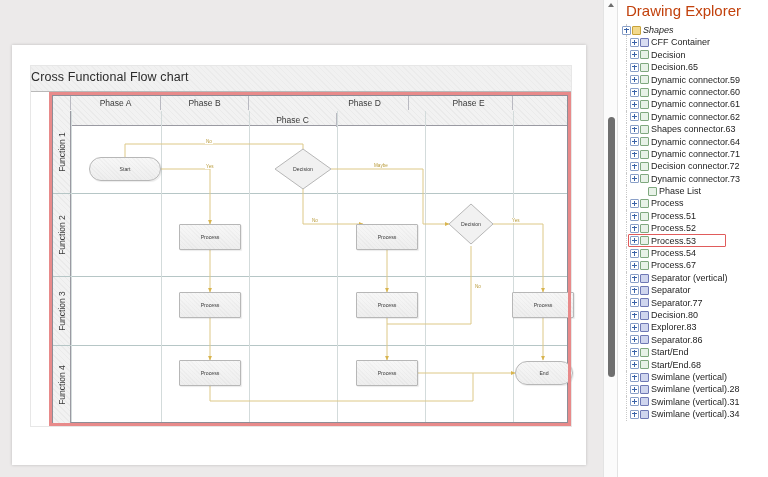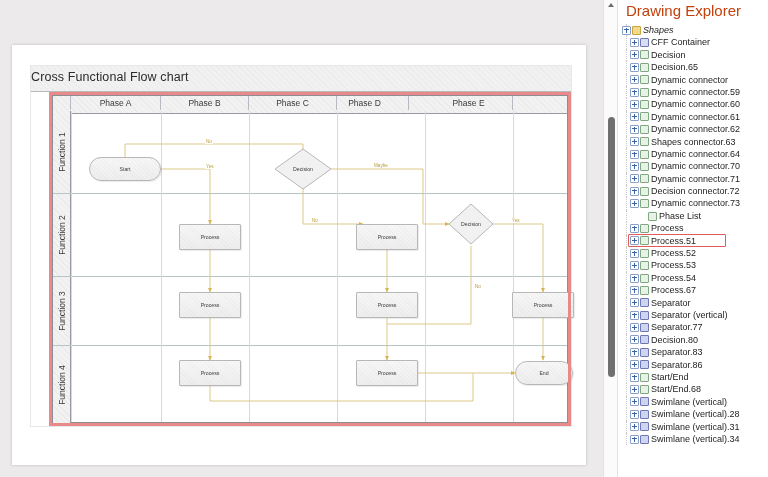--- a/index.html
+++ b/index.html
@@ -56,21 +56,21 @@
 
   
   #cff{
     position:absolute;left:21px;top:29px;width:516px;height:328px;
     box-sizing:border-box;
     border:1px solid #8d8d96;
     background:#ffffff;
   }
   
   #phase-strip{
-    position:absolute;left:0;top:0;right:0;height:18px;
+    position:absolute;left:0;top:0;right:0;height:30px;
     background:
       repeating-linear-gradient(45deg,
         rgba(0,0,0,0.03) 0px, rgba(0,0,0,0.03) 1px,
         rgba(0,0,0,0) 1px, rgba(0,0,0,0) 4px),
       #f2f2f2;
     border-bottom:1px solid #9a9aa2;
     box-sizing:border-box;
   }
   .phase-cell{
     position:absolute;top:0;height:14px;
@@ -223,21 +223,21 @@
         <div id="chart-title">
           <span>Cross Functional Flow chart</span>
         </div>
 
         <div id="cff">
 
           <div id="phase-strip">
               <div class="phase-cell" style="left: 0px; width: 18px;"></div>
               <div class="phase-cell" style="left: 18px; width: 90px;"><span>Phase A</span></div>
               <div class="phase-cell" style="left: 108px; width: 88px;"><span>Phase B</span></div>
-              <div class="phase-cell" style="left: 196px; width: 88px;"><span>Phase C</span></div>
+              <div class="phase-cell" style="left: 196px; width: 88px; margin-top: 17px;"><span>Phase C</span></div>
               <div class="phase-cell" style="left: 268px; width: 88px;"><span>Phase D</span></div>
               <div class="phase-cell" style="left: 372px; width: 88px;"><span>Phase E</span></div>
             </div>
 
           <div id="lanes">
               <div class="lane" style="top: 15px; height: 83px;">
                 <div class="lane-label">
                   <span>Function 1</span>
                 </div>
               </div>
@@ -391,26 +391,20 @@
         <div class="node indent1">
           <div class="guide"></div>
           <div class="plus"></div>
           <div class="sicon"></div>
           <span class="lbl">Decision.65</span>
         </div>
         <div class="node indent1">
           <div class="guide"></div>
           <div class="plus"></div>
           <div class="sicon"></div>
-          <span class="lbl">Dynamic connector</span>
-        </div>
-        <div class="node indent1">
-          <div class="guide"></div>
-          <div class="plus"></div>
-          <div class="sicon"></div>
           <span class="lbl">Dynamic connector.59</span>
         </div>
         <div class="node indent1">
           <div class="guide"></div>
           <div class="plus"></div>
           <div class="sicon"></div>
           <span class="lbl">Dynamic connector.60</span>
         </div>
         <div class="node indent1">
           <div class="guide"></div>
@@ -433,26 +427,20 @@
         <div class="node indent1">
           <div class="guide"></div>
           <div class="plus"></div>
           <div class="sicon"></div>
           <span class="lbl">Dynamic connector.64</span>
         </div>
         <div class="node indent1">
           <div class="guide"></div>
           <div class="plus"></div>
           <div class="sicon"></div>
-          <span class="lbl">Dynamic connector.70</span>
-        </div>
-        <div class="node indent1">
-          <div class="guide"></div>
-          <div class="plus"></div>
-          <div class="sicon"></div>
           <span class="lbl">Dynamic connector.71</span>
         </div>
         <div class="node indent1">
           <div class="guide"></div>
           <div class="plus"></div>
           <div class="sicon"></div>
           <span class="lbl">Decision connector.72</span>
         </div>
         <div class="node indent1">
           <div class="guide"></div>
@@ -499,45 +487,45 @@
         <div class="node indent1">
           <div class="guide"></div>
           <div class="plus"></div>
           <div class="sicon"></div>
           <span class="lbl">Process.67</span>
         </div>
         <div class="node indent1">
           <div class="guide"></div>
           <div class="plus"></div>
           <div class="sicon sep"></div>
+          <span class="lbl">Separator (vertical)</span>
+        </div>
+        <div class="node indent1">
+          <div class="guide"></div>
+          <div class="plus"></div>
+          <div class="sicon sep"></div>
           <span class="lbl">Separator</span>
         </div>
         <div class="node indent1">
           <div class="guide"></div>
           <div class="plus"></div>
           <div class="sicon sep"></div>
-          <span class="lbl">Separator (vertical)</span>
-        </div>
-        <div class="node indent1">
-          <div class="guide"></div>
-          <div class="plus"></div>
-          <div class="sicon sep"></div>
           <span class="lbl">Separator.77</span>
         </div>
         <div class="node indent1">
           <div class="guide"></div>
           <div class="plus"></div>
           <div class="sicon sep"></div>
           <span class="lbl">Decision.80</span>
         </div>
         <div class="node indent1">
           <div class="guide"></div>
           <div class="plus"></div>
           <div class="sicon sep"></div>
-          <span class="lbl">Separator.83</span>
+          <span class="lbl">Explorer.83</span>
         </div>
         <div class="node indent1">
           <div class="guide"></div>
           <div class="plus"></div>
           <div class="sicon sep"></div>
           <span class="lbl">Separator.86</span>
         </div>
         <div class="node indent1">
           <div class="guide"></div>
           <div class="plus"></div>

